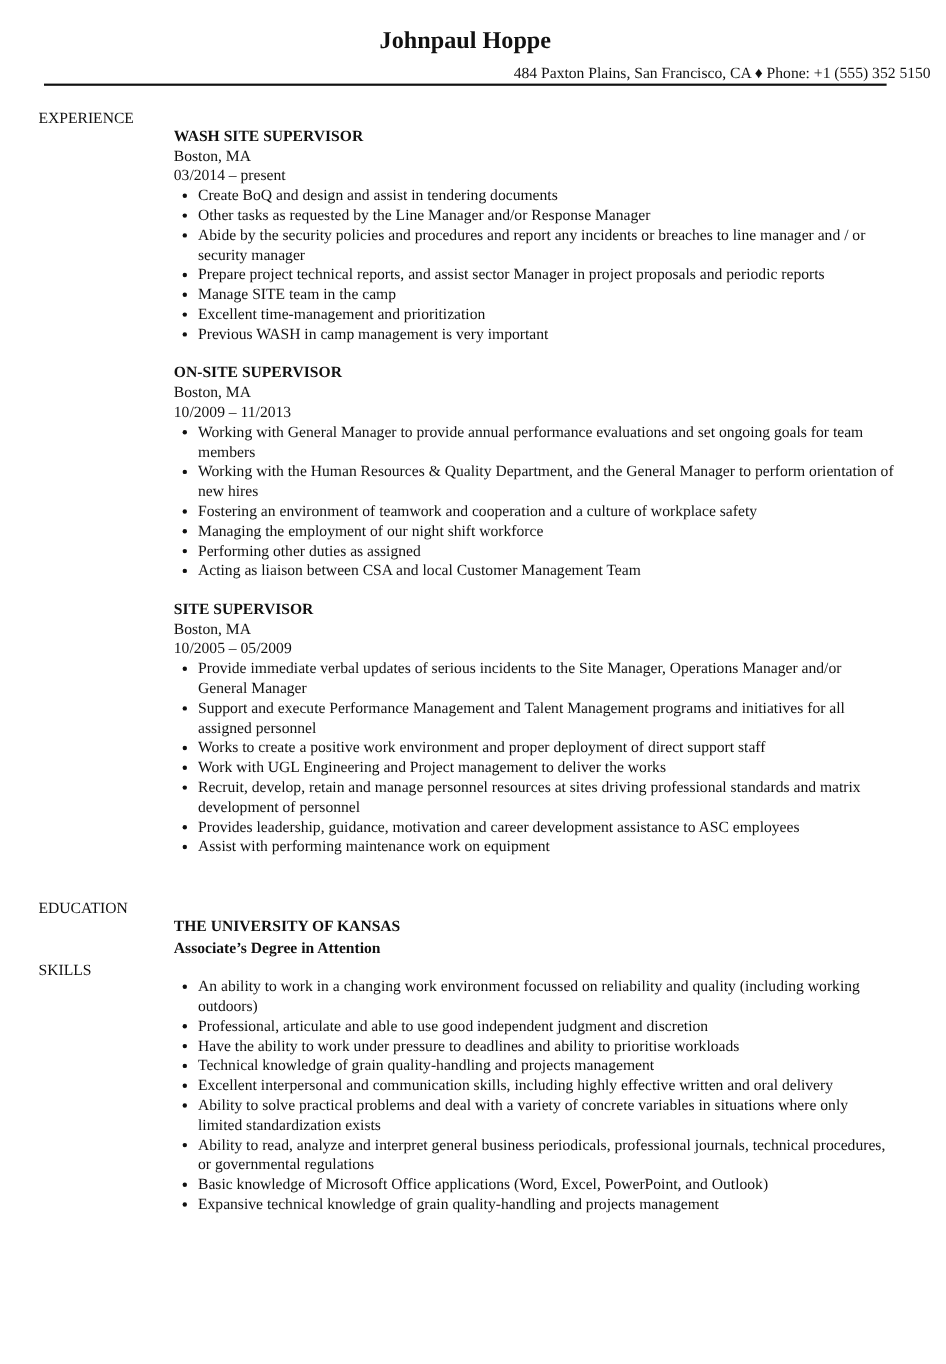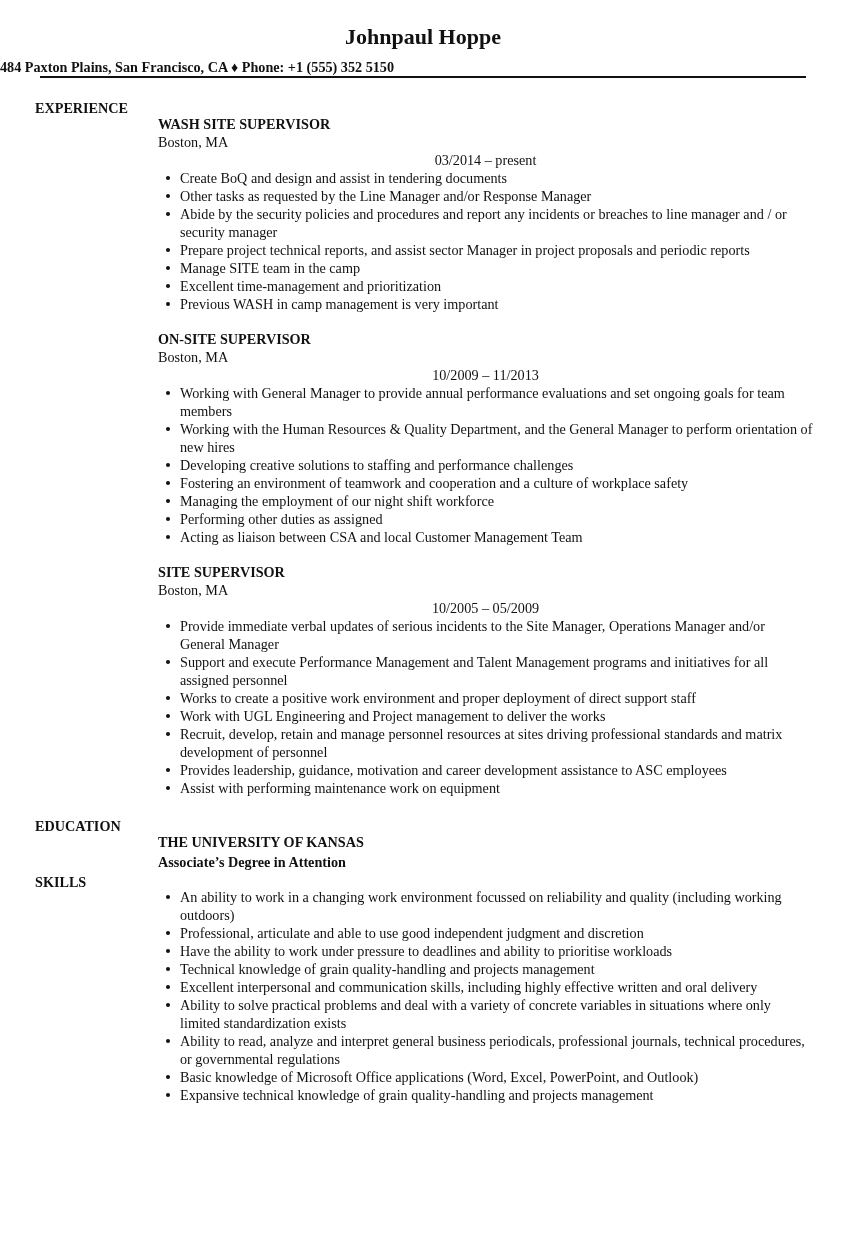--- a/index.html
+++ b/index.html
@@ -6,35 +6,35 @@
     body {
       width: 860px; height: 1240px; position: relative; overflow: hidden;
       font-family: "Liberation Serif", "DejaVu Serif", serif;
       color: #111111; font-size: 14.2px; line-height: 18px;
     }
     .name {
       position: absolute; top: 26px; left: 0; width: 846px; text-align: center;
       font-weight: bold; font-size: 22px; line-height: 22px;
     }
     .contact {
-      position: absolute; top: 58px; left: 0; width: 846px; text-align: left;
-      font-weight: bold; font-size: 14.2px; line-height: 18px;
+      position: absolute; top: 58px; left: 0; width: 846px; text-align: right;
+      font-weight: normal; font-size: 14.2px; line-height: 18px;
     }
     .rule {
       position: absolute; top: 76px; left: 40px; width: 766px; height: 2px; background: #111;
     }
     .section { position: absolute; left: 0; width: 860px; }
     .sec-label {
-      position: absolute; left: 35px; top: 0; font-weight: bold; font-size: 14.2px;
+      position: absolute; left: 35px; top: 0; font-weight: normal; font-size: 14.2px;
     }
     .sec-body { position: absolute; left: 158px; width: 655px; top: 15px; }
     .job { margin-bottom: 16px; }
     .job-title { font-weight: bold; line-height: 20px; }
     .job-loc { font-weight: normal; line-height: 17px; }
-    .job-date { line-height: 18px; text-align: center; }
+    .job-date { line-height: 18px; }
     ul { margin: 0; padding: 0; list-style: none; }
     li { position: relative; padding-left: 22px; line-height: 18px; }
     li::before {
       content: ""; position: absolute; left: 8px; top: 7px; width: 4px; height: 4px;
       border-radius: 50%; background: #111;
     }
     .edu-title { font-weight: bold; line-height: 20px; }
     .edu-degree { font-weight: bold; line-height: 20px; }
   </style>
 </head>
@@ -63,21 +63,20 @@
       </ul>
     </div>
 
     <div class="job">
       <div class="job-title">ON-SITE SUPERVISOR</div>
       <div class="job-loc">Boston, MA</div>
       <div class="job-date">10/2009 – 11/2013</div>
       <ul>
         <li>Working with General Manager to provide annual performance evaluations and set ongoing goals for team members</li>
         <li>Working with the Human Resources &amp; Quality Department, and the General Manager to perform orientation of new hires</li>
-        <li>Developing creative solutions to staffing and performance challenges</li>
         <li>Fostering an environment of teamwork and cooperation and a culture of workplace safety</li>
         <li>Managing the employment of our night shift workforce</li>
         <li>Performing other duties as assigned</li>
         <li>Acting as liaison between CSA and local Customer Management Team</li>
       </ul>
     </div>
 
     <div class="job">
       <div class="job-title">SITE SUPERVISOR</div>
       <div class="job-loc">Boston, MA</div>

